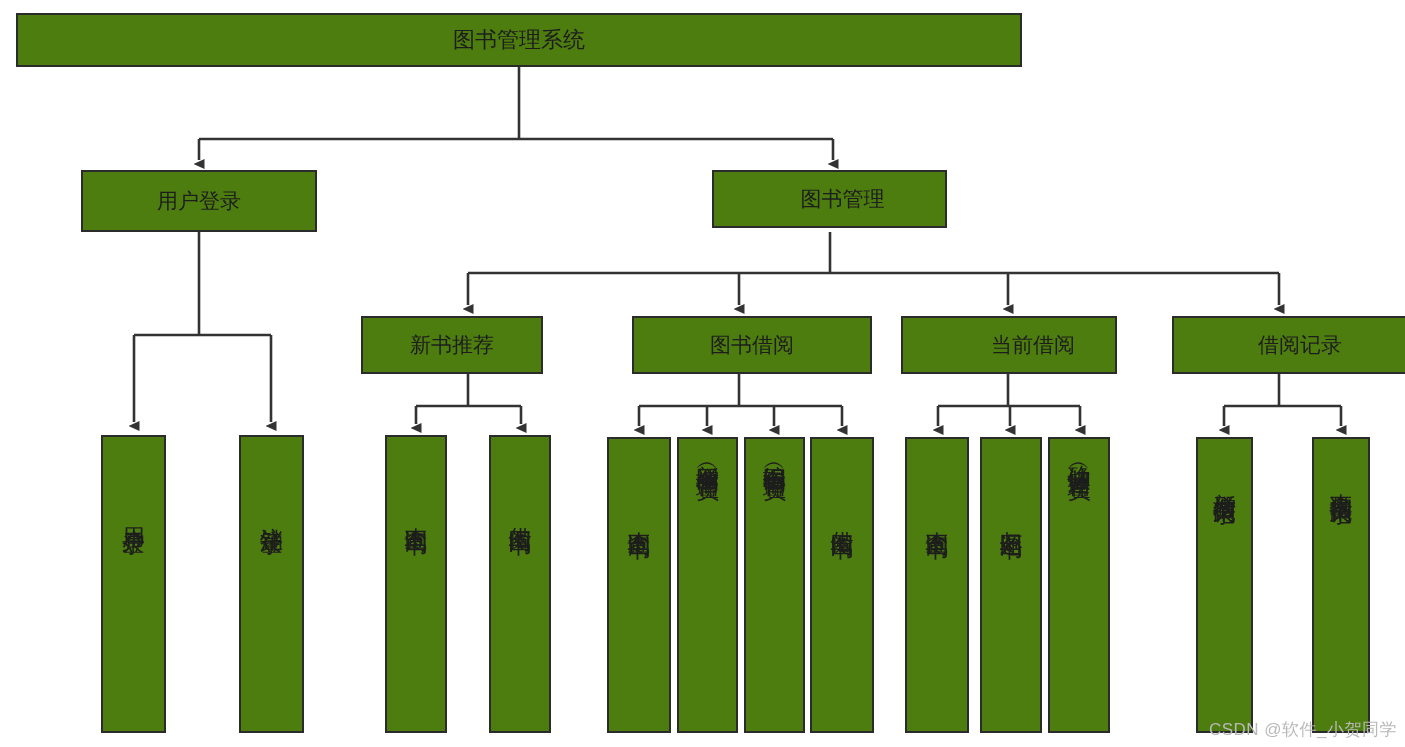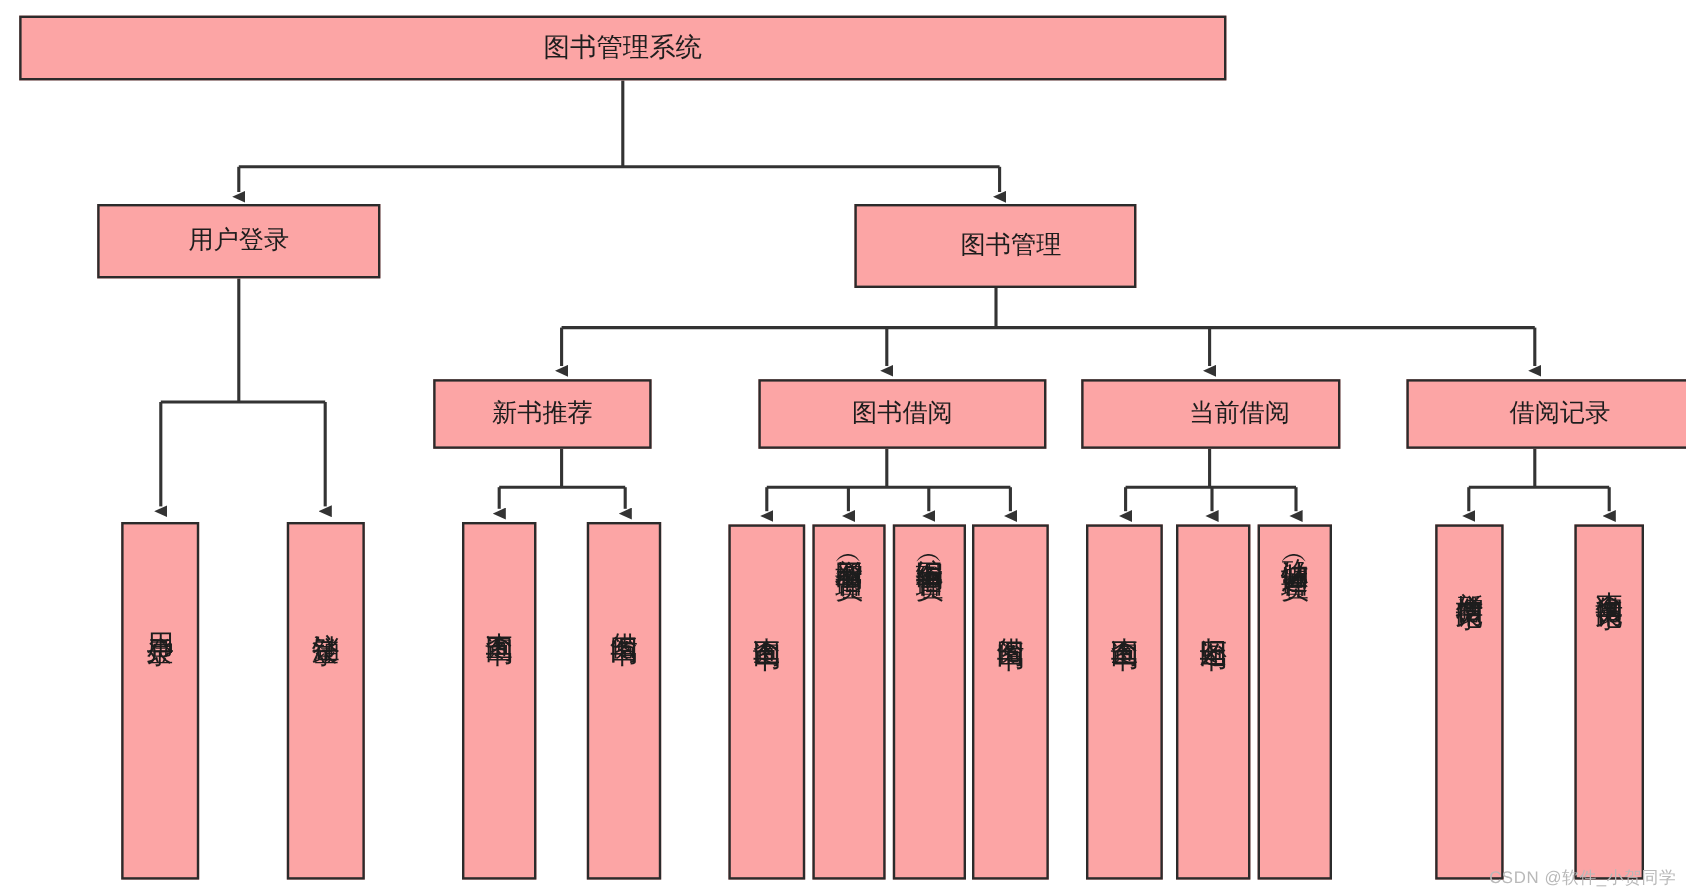--- a/index.html
+++ b/index.html
@@ -24,21 +24,21 @@
     left: 0;
     top: 0;
     width: 1405px;
     height: 747px;
     pointer-events: none;
   }
   
   .node {
     position: absolute;
     box-sizing: border-box;
-    background: #fca5a5;
+    background: #4d7c0f;
     border: 2px solid #2b2b2b;
     display: flex;
     align-items: center;
     justify-content: center;
     z-index: 3;
   }
   .node .label {
     color: #1d1d1d;
     line-height: 1.18;
     text-align: center;
@@ -62,21 +62,21 @@
     font-size: 23px;
     letter-spacing: 2px;
     white-space: nowrap;
     display: block;
   }
   
   #watermark {
     position: absolute;
     right: 8px;
     bottom: 6px;
-    font-size: 14px;
+    font-size: 17px;
     color: #b9b9b9;
     letter-spacing: 0.5px;
     z-index: 6;
     white-space: nowrap;
   }
 </style>
 </head>
 <body>
 
 <div id="canvas">
@@ -132,21 +132,21 @@
   </svg>
 
   <div class="node horiz root" style="left:16px; top:13px; width:1006px; height:54px;">
     <span class="label">图书管理系统</span>
   </div>
 
   <div class="node horiz" style="left:81px; top:170px; width:236px; height:62px;">
     <span class="label">用户登录</span>
   </div>
 
-  <div class="node horiz" style="left:712px; top:170px; width:235px; height:70px;padding-left:26px;">
+  <div class="node horiz" style="left:712px; top:170px; width:235px; height:58px;padding-left:26px;">
     <span class="label">图书管理</span>
   </div>
 
   <div class="node horiz" style="left:361px; top:316px; width:182px; height:58px;">
     <span class="label">新书推荐</span>
   </div>
 
   <div class="node horiz" style="left:632px; top:316px; width:240px; height:58px;">
     <span class="label">图书借阅</span>
   </div>

